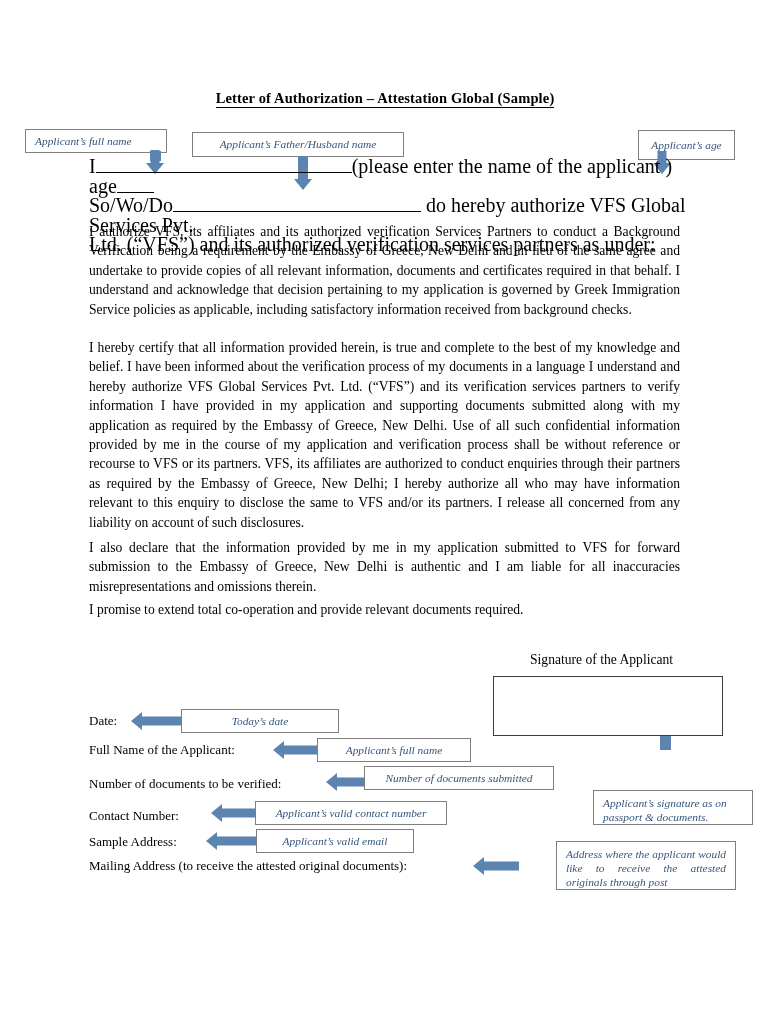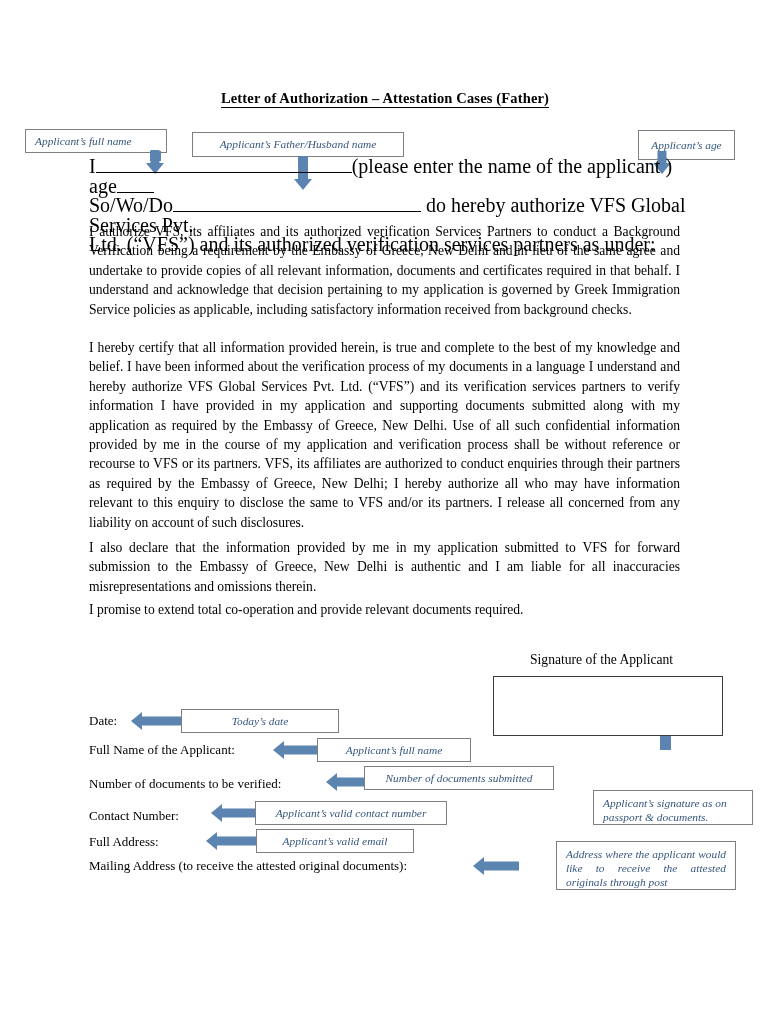--- a/index.html
+++ b/index.html
@@ -151,21 +151,21 @@
     white-space: nowrap;
     font-family: Liberation Serif, serif;
   }
 </style>
 </head>
 <body>
 
 <div id="page">
 
   <div class="doc-title">
-    <span>Letter of Authorization – Attestation Cases (Father)</span>
+    <span>Letter of Authorization – Attestation Global (Sample)</span>
   </div>
 
   <div class="callout" style="left:25px; top:129px; width:142px; height:24px;">
     <span>Applicant’s full name</span>
   </div>
   <div class="tab" style="left:150px; top:151px; width:11px; height:10px;"></div>
   <div class="arrow-down" style="left:155px; top:150px;">
     <div class="shaft" style="width:9px; height:14px;"></div>
     <div class="head" style="top:13px;"></div>
   </div>
@@ -240,21 +240,21 @@
 
   <div class="form-label" style="left:89px; top:808px;">Contact Number:</div>
   <div class="arrow-left" style="left:211px; top:813px; width:50px;">
     <div class="shaft" style="width:40px; height:9px;"></div>
     <div class="head"></div>
   </div>
   <div class="callout center-txt" style="left:255px; top:801px; width:192px; height:24px;">
     <span>Applicant’s valid contact number</span>
   </div>
 
-  <div class="form-label" style="left:89px; top:834px;">Full Address:</div>
+  <div class="form-label" style="left:89px; top:834px;">Sample Address:</div>
   <div class="arrow-left" style="left:206px; top:841px; width:52px;">
     <div class="shaft" style="width:42px; height:9px;"></div>
     <div class="head"></div>
   </div>
   <div class="callout center-txt" style="left:256px; top:829px; width:158px; height:24px;">
     <span>Applicant’s valid email</span>
   </div>
 
   <div class="form-label" style="left:89px; top:858px;">Mailing Address (to receive the attested original documents):</div>
   <div class="arrow-left" style="left:473px; top:866px; width:46px;">

